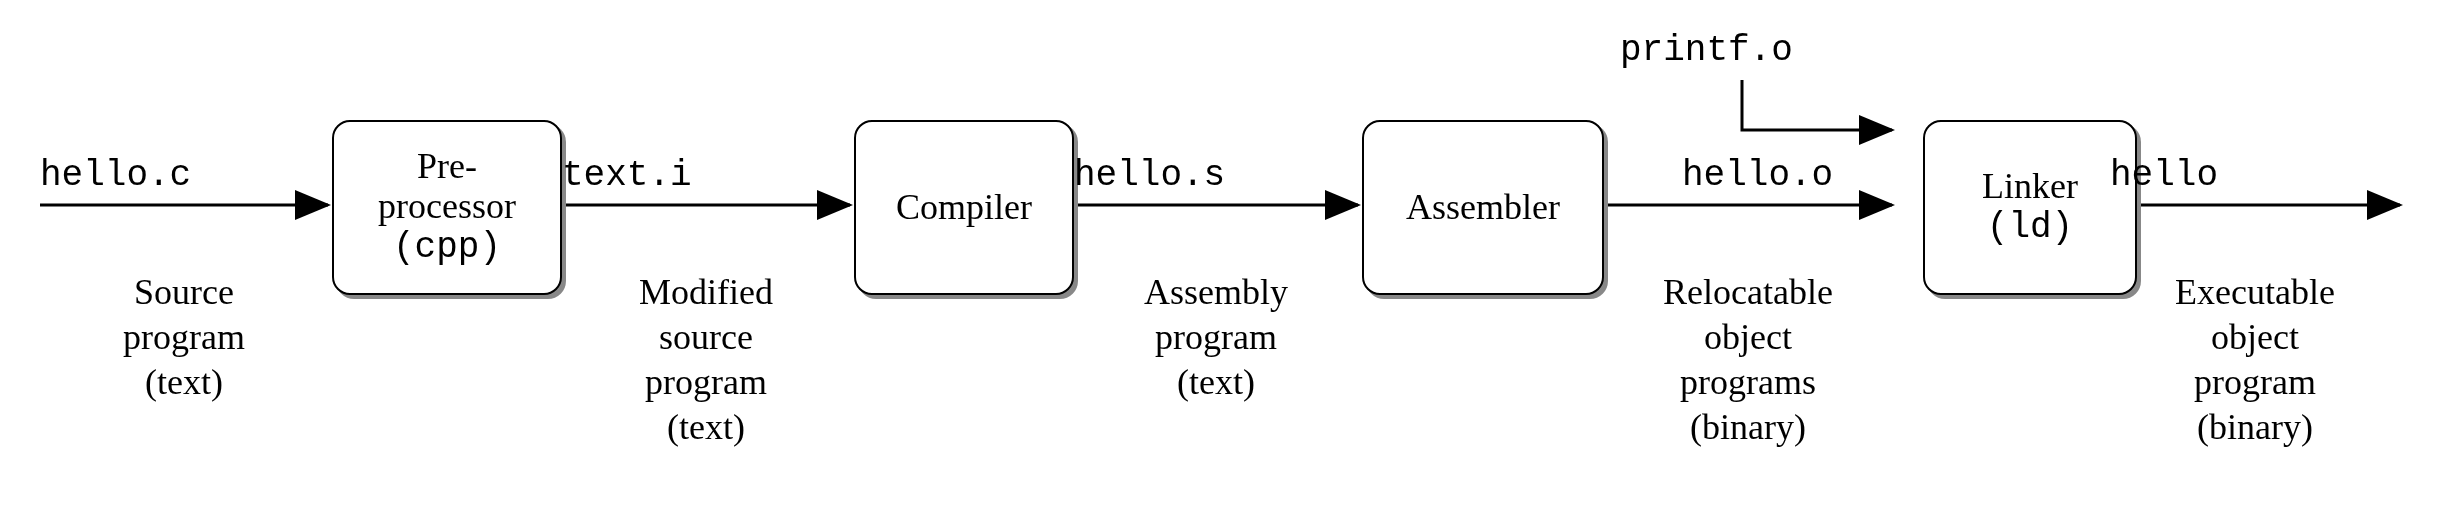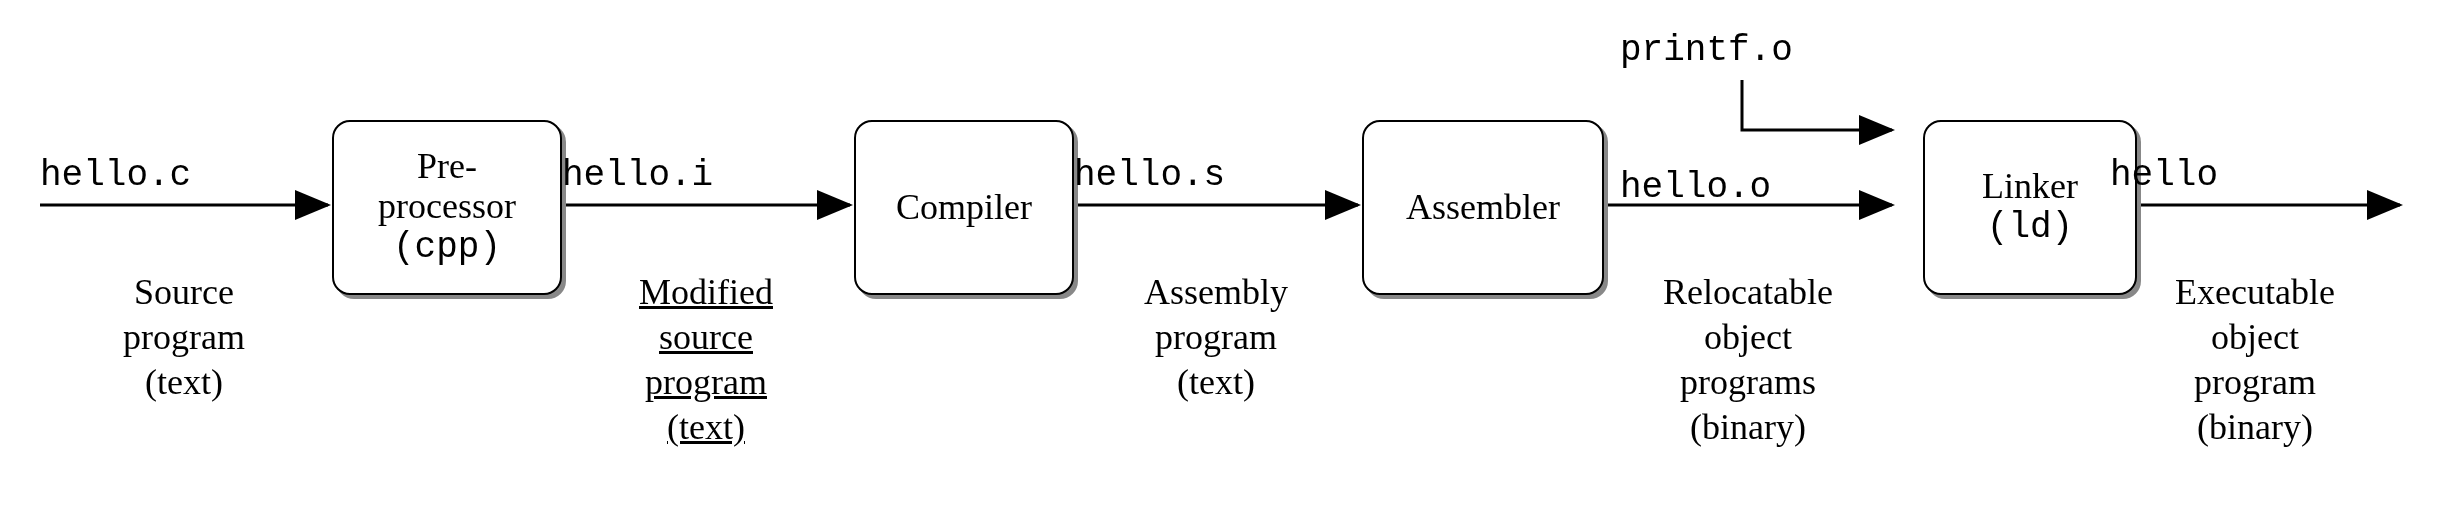--- a/index.html
+++ b/index.html
@@ -78,29 +78,29 @@
 <div class="stage-box" style="left:1362px; top:120px; width:242px; height:175px;gap:32px;">
   <div class="stage-title">Assembler</div>
 </div>
 
 <div class="stage-box" style="left:1896px; top:120px; width:214px; height:175px;margin-left:27px;">
   <div class="stage-title">Linker</div>
   <div class="stage-tool">(ld)</div>
 </div>
 
 <div class="arrow-label" style="left:40px; top:155px; width:288px;">hello.c</div>
-<div class="arrow-label" style="left:562px; top:155px; width:288px;">hello.i</div>
+<div class="arrow-label" style="left:562px; top:155px; width:288px;">text.i</div>
 <div class="arrow-label" style="left:1074px; top:155px; width:284px;">hello.s</div>
-<div class="arrow-label" style="left:1620px; top:155px; width:288px;margin-top:12px;">hello.o</div>
+<div class="arrow-label" style="left:1682px; top:155px; width:288px;">hello.o</div>
 <div class="arrow-label" style="left:2110px; top:155px; width:290px;">hello</div>
 
 <div class="arrow-desc" style="left:40px;   top:270px; width:288px; white-space:pre-line;">Source
 program
 (text)</div>
-<div class="arrow-desc" style="left:562px;  top:270px; width:288px; white-space:pre-line;text-decoration:underline;">Modified
+<div class="arrow-desc" style="left:562px;  top:270px; width:288px; white-space:pre-line;">Modified
 source
 program
 (text)</div>
 <div class="arrow-desc" style="left:1074px; top:270px; width:284px; white-space:pre-line;">Assembly
 program
 (text)</div>
 <div class="arrow-desc" style="left:1604px; top:270px; width:288px; white-space:pre-line;">Relocatable
 object
 programs
 (binary)</div>

